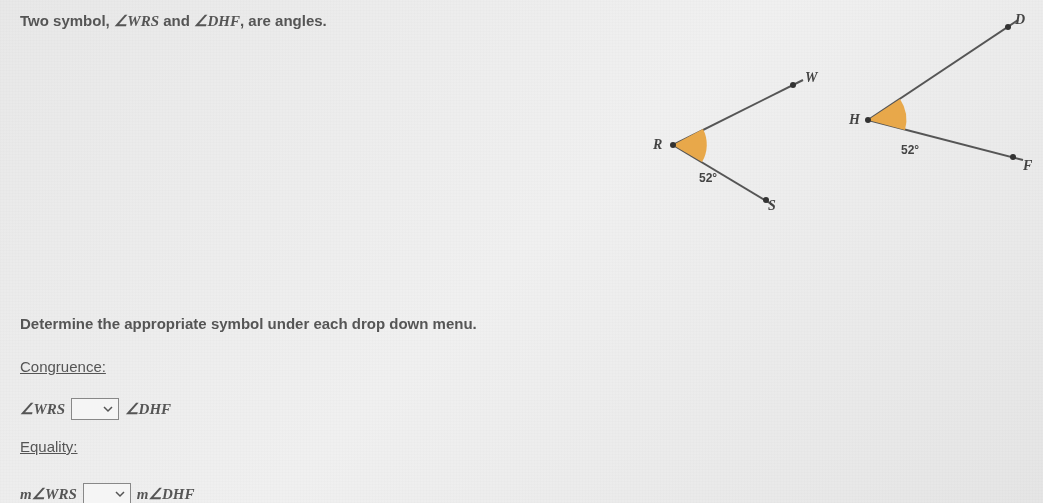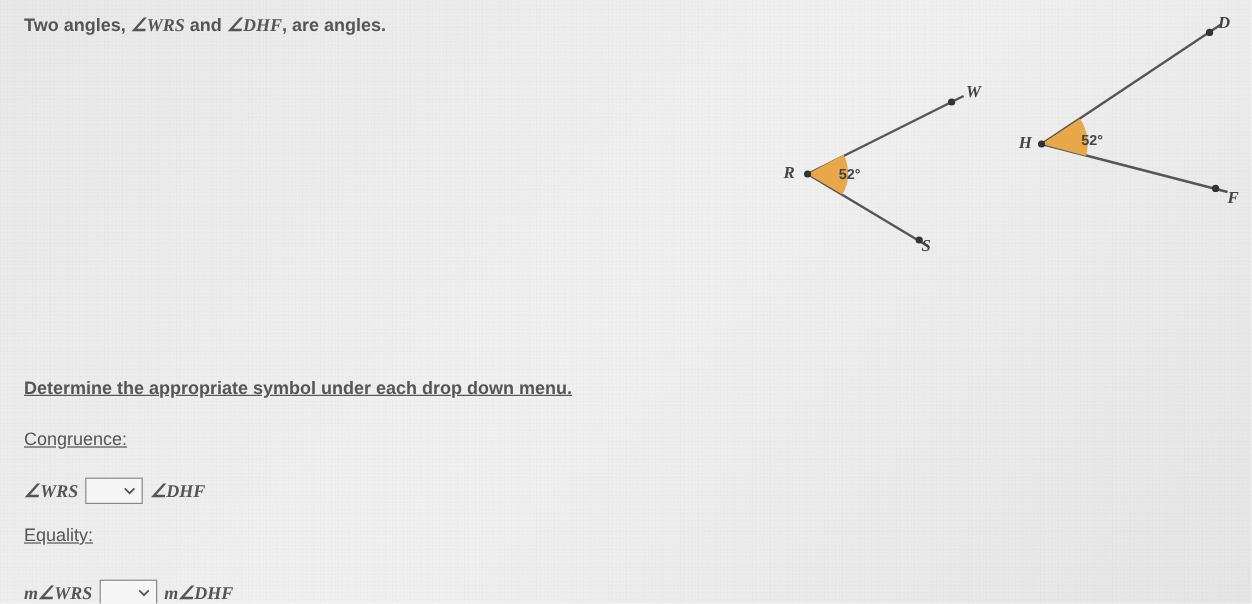--- a/index.html
+++ b/index.html
@@ -40,21 +40,20 @@
       width: 380px;
       height: 210px;
     }
     .instruction {
       position: absolute;
       top: 315px;
       left: 20px;
       color: #555;
       font-size: 15px;
       font-weight: bold;
-      text-decoration: underline;
     }
     .section-label {
       position: absolute;
       left: 20px;
       color: #555;
       font-size: 15px;
       font-weight: normal;
       text-decoration: underline;
     }
     .congruence-label { top: 358px; }
@@ -96,28 +95,29 @@
       font-weight: bold;
       font-family: 'Times New Roman', serif;
       color: #444;
       font-size: 14px;
     }
     .angle-deg {
       position: absolute;
       font-size: 12px;
       color: #444;
       font-weight: bold;
+      margin-top: 33px;
     }
   </style>
 </head>
 <body>
 
 <div class="content">
   <div class="intro">
-    <span>Two angles, </span><span class="angle-name">∠WRS</span><span> and </span><span class="angle-name">∠DHF</span><span>, are angles.</span>
+    <span>Two symbol, </span><span class="angle-name">∠WRS</span><span> and </span><span class="angle-name">∠DHF</span><span>, are angles.</span>
   </div>
 
   <div class="diagram-area">
 
     <svg class="angle-svg" style="left:0; top:30px;" width="170" height="170">
       <line x1="20" y1="105" x2="150" y2="40" stroke="#555" stroke-width="2"></line>
       <line x1="20" y1="105" x2="120" y2="165" stroke="#555" stroke-width="2"></line>
       <path d="M 50 89 A 34 34 0 0 1 49 122 L 20 105 Z" fill="#e8a84a" stroke="none"></path>
       <circle cx="20" cy="105" r="3" fill="#333"></circle>
       <circle cx="140" cy="45" r="3" fill="#333"></circle>

